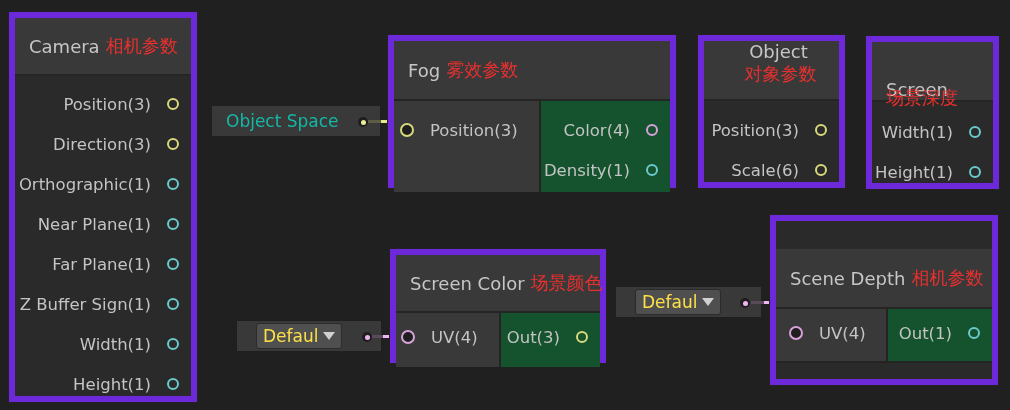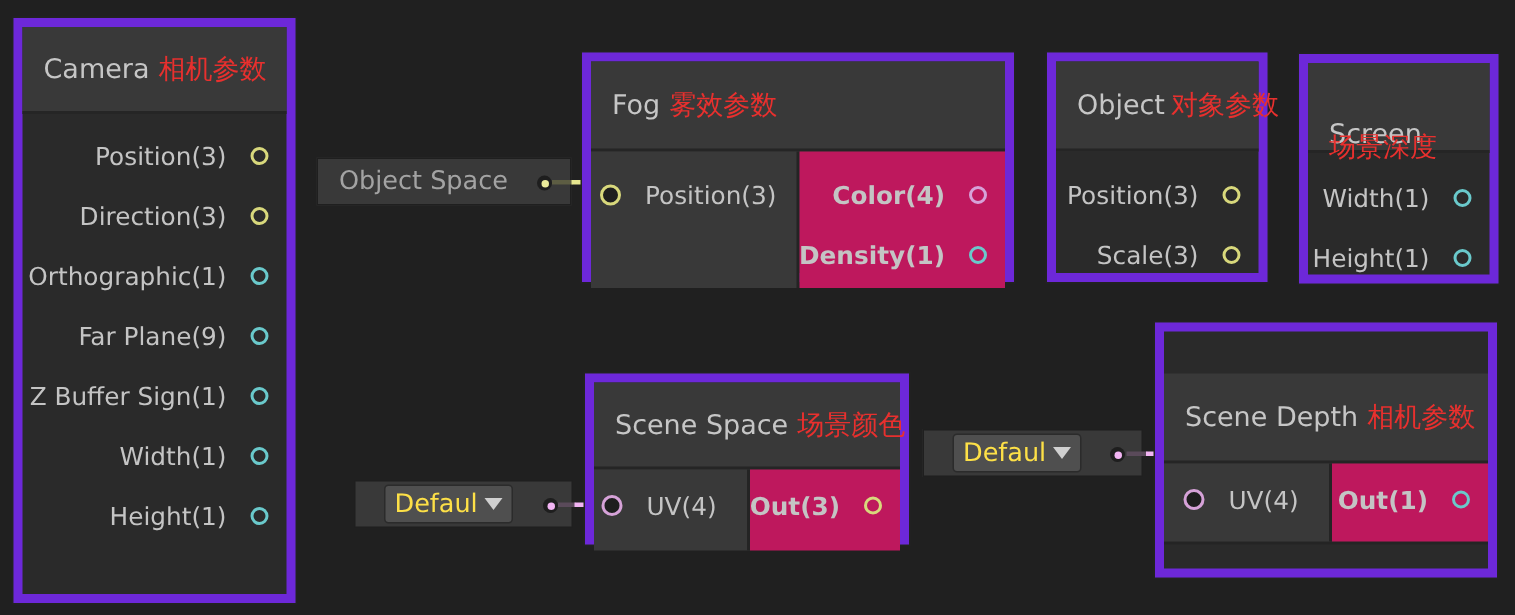--- a/index.html
+++ b/index.html
@@ -14,21 +14,21 @@
   .port-in { padding-left: 12px; }
   .dot { width: 12px; height: 12px; border-radius: 50%; border: 2px solid #d4d47a; display: inline-block; }
   .dot.yellow { border-color: #d8d87c; }
   .dot.cyan { border-color: #6ac9cb; }
   .dot.pink { border-color: #d6a2d8; }
   .port-out .dot { margin-left: 16px; }
   .port-in .dot { margin-right: 16px; }
   .dot.filled { background: #1e1e1e; width: 14px; height: 14px; }
 
   .inputs-col { background: #393939; }
-  .outputs-col { background: #be185d; font-weight: bold; }
+  .outputs-col { background: #14532d; }
 
   .prop-node { position: absolute; background: #393939; border: 1px solid #1f1f1f; display: flex; align-items: center; }
   .mini-dot { width: 10px; height: 10px; border-radius: 50%; background: #1e1e1e; position: relative; display: inline-block; }
   .mini-dot::after { content: ""; position: absolute; width: 5px; height: 5px; border-radius: 50%; left: 2.5px; top: 2.5px; }
   .mini-dot.yellow::after { background: #ebeb9a; }
   .mini-dot.pink::after { background: #f2b4f3; }
 
   .wire { position: absolute; height: 4px; }
   .dropdown { background: #4f4f4f; border: 1px solid #2b2b2b; border-radius: 3px; height: 26px; display: flex; align-items: center; padding: 0 6px; font-size: 17px; color: #fde047; overflow: hidden; white-space: nowrap; }
   .tri { width: 0; height: 0; border-left: 6px solid transparent; border-right: 6px solid transparent; border-top: 8px solid #c8c8c8; display: inline-block; }
@@ -48,40 +48,44 @@
       </div>
     <div class="port-row port-out">
         <span>Direction(3)</span>
         <span class="dot yellow"></span>
       </div>
     <div class="port-row port-out">
         <span>Orthographic(1)</span>
         <span class="dot cyan"></span>
       </div>
     <div class="port-row port-out">
-        <span>Far Plane(9)</span>
+        <span>Near Plane(1)</span>
+        <span class="dot cyan"></span>
+      </div>
+    <div class="port-row port-out">
+        <span>Far Plane(1)</span>
         <span class="dot cyan"></span>
       </div>
     <div class="port-row port-out">
         <span>Z Buffer Sign(1)</span>
         <span class="dot cyan"></span>
       </div>
     <div class="port-row port-out">
         <span>Width(1)</span>
         <span class="dot cyan"></span>
       </div>
     <div class="port-row port-out">
         <span>Height(1)</span>
         <span class="dot cyan"></span>
       </div>
   </div>
 </div>
 
 <div class="prop-node" style="left:211px; top:105px; width:170px; height:32px; padding-left:14px;">
-  <span style="font-size:17px; color:#a3a3a3;">Object Space</span>
+  <span style="font-size:17px; color:#14b8a6;">Object Space</span>
   <span class="mini-dot yellow" style="position:absolute; left:146px; top:11px;"></span>
 </div>
 <div class="wire" style="left:368px; top:120px; width:14px; background:#5d5d43; height:3px;"></div>
 <div class="wire" style="left:381px; top:120px; width:18px; background:#e6e68e; height:3px;"></div>
 
 <div class="node" style="left:388px; top:35px; width:288px; height:153px;">
   <div class="node-title" style="height:60px;">
     <span>Fog</span>
     <span class="cn">雾效参数</span>
   </div>
@@ -99,31 +103,31 @@
         </div>
       <div class="port-row port-out">
           <span>Density(1)</span>
           <span class="dot cyan"></span>
         </div>
     </div>
   </div>
 </div>
 
 <div class="node" style="left:698px; top:35px; width:147px; height:153px;">
-  <div class="node-title" style="height:60px; overflow:visible; white-space:nowrap;">
+  <div class="node-title" style="height:60px; overflow:visible; white-space:nowrap;flex-direction:column;">
     <span>Object</span>
     <span class="cn" style="margin-left:4px; position:relative; z-index:3;">对象参数</span>
   </div>
   <div style="padding-top:9px;">
     <div class="port-row port-out">
         <span>Position(3)</span>
         <span class="dot yellow"></span>
       </div>
     <div class="port-row port-out">
-        <span>Scale(3)</span>
+        <span>Scale(6)</span>
         <span class="dot yellow"></span>
       </div>
   </div>
 </div>
 
 <div class="node" style="left:866px; top:36px; width:133px; height:153px;">
   <div class="node-title" style="height:60px; align-items:flex-end; padding-top:19px; position:relative;">
     <span>Screen</span>
     <span class="cn" style="position:absolute; left:14px; top:44px; margin:0; z-index:3;">场景深度</span>
   </div>
@@ -144,21 +148,21 @@
     <span style="width:62px; overflow:hidden;">Defaul</span>
     <span class="tri" style="margin-left:2px; border-top-color:#d0d0d0;"></span>
   </div>
   <span class="mini-dot pink" style="position:absolute; left:125px; top:11px;"></span>
 </div>
 <div class="wire" style="left:372px; top:335px; width:12px; background:#5a4a5a; height:3px;"></div>
 <div class="wire" style="left:383px; top:335px; width:18px; background:#f2b4f3; height:3px;"></div>
 
 <div class="node" style="left:390px; top:249px; width:216px; height:114px;">
   <div class="node-title" style="height:58px; overflow:visible; white-space:nowrap;">
-    <span>Scene Space</span>
+    <span>Screen Color</span>
     <span class="cn">场景颜色</span>
   </div>
   <div style="display:flex; height:54px;">
     <div class="inputs-col" style="width:105px; padding-top:4px; border-right:2px solid #242424;">
       <div class="port-row port-in" style="padding-left:5px;">
           <span class="dot pink filled"></span>
           <span>UV(4)</span>
         </div>
     </div>
     <div class="outputs-col" style="flex:1; padding-top:4px;">

